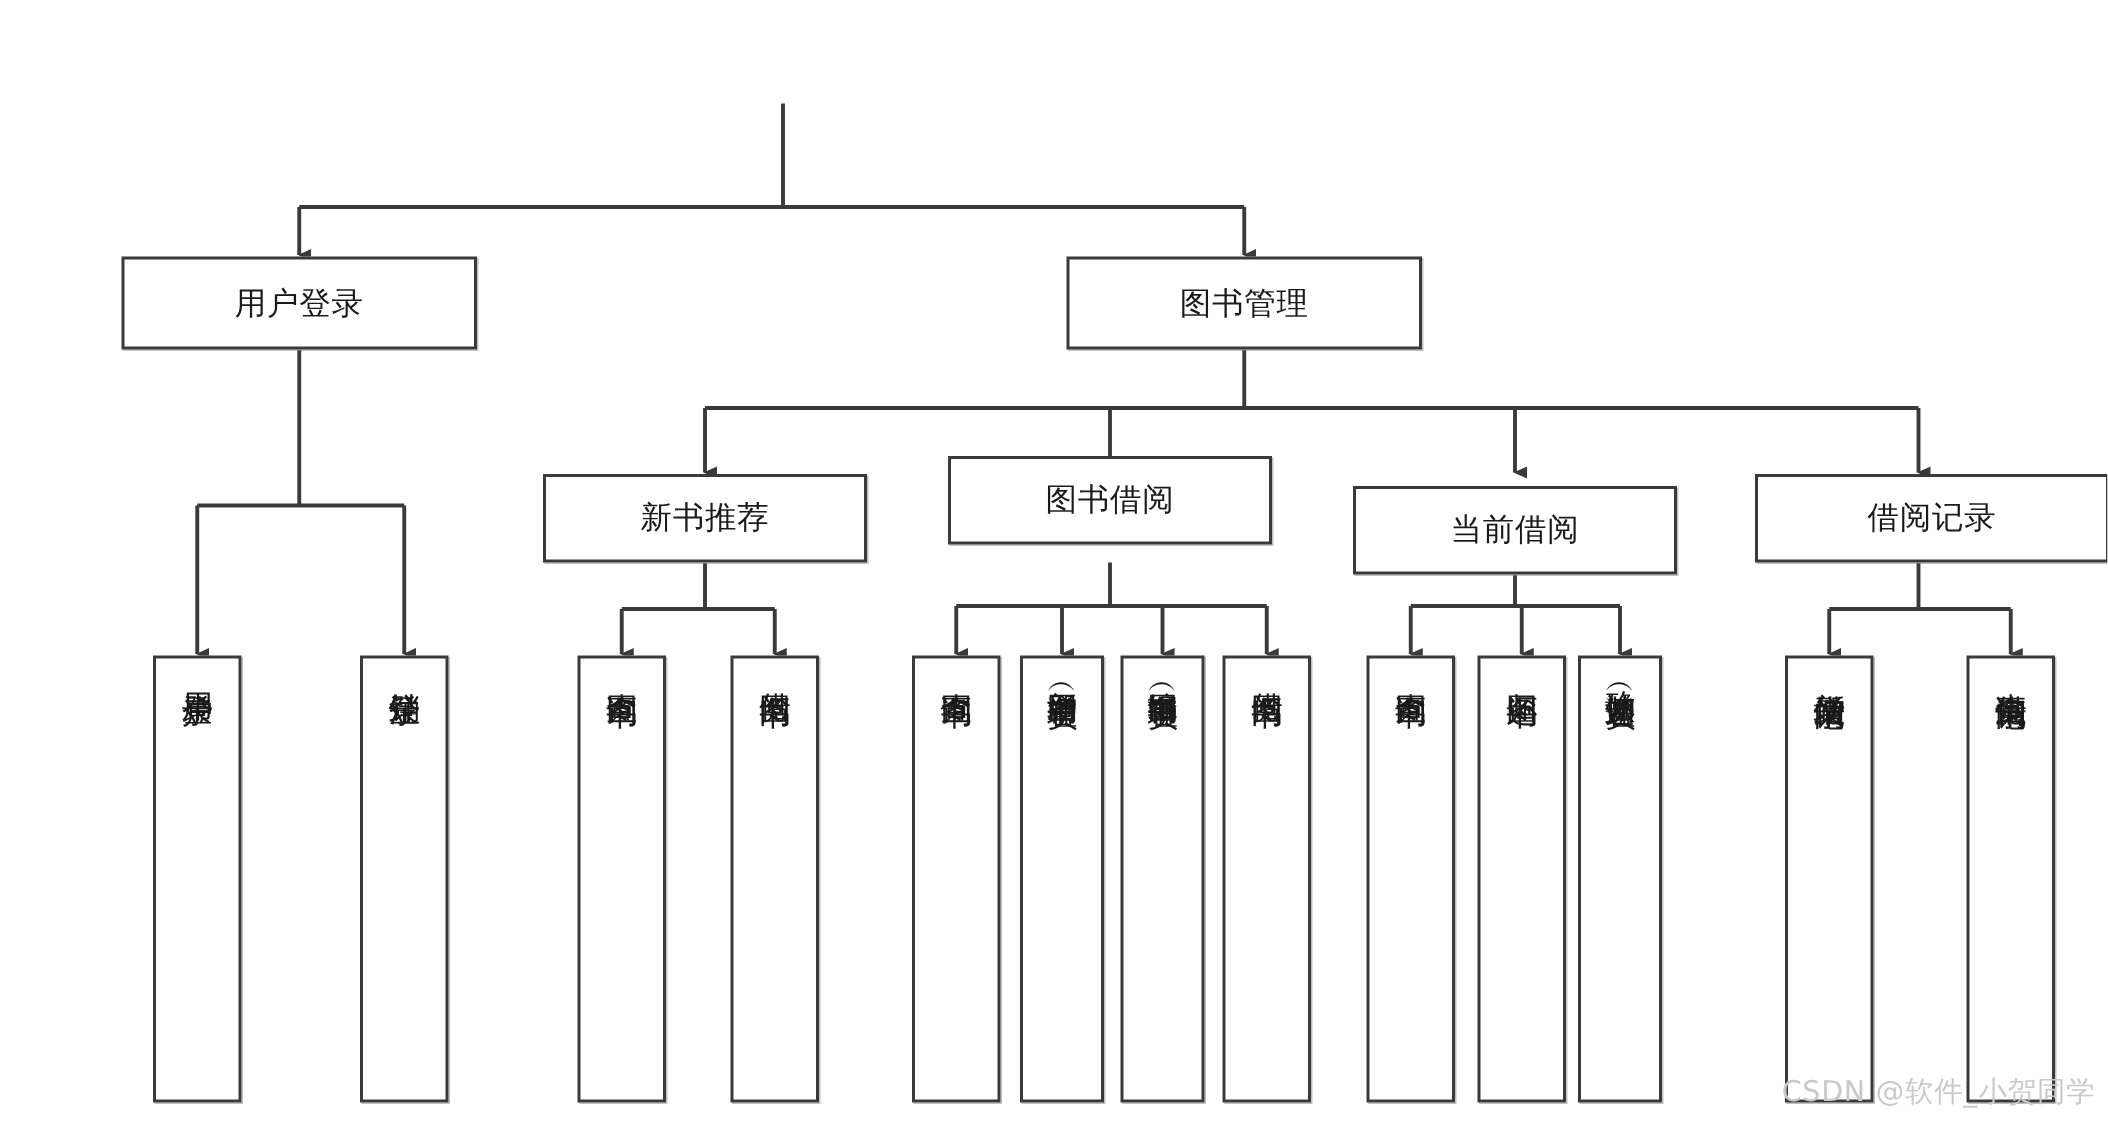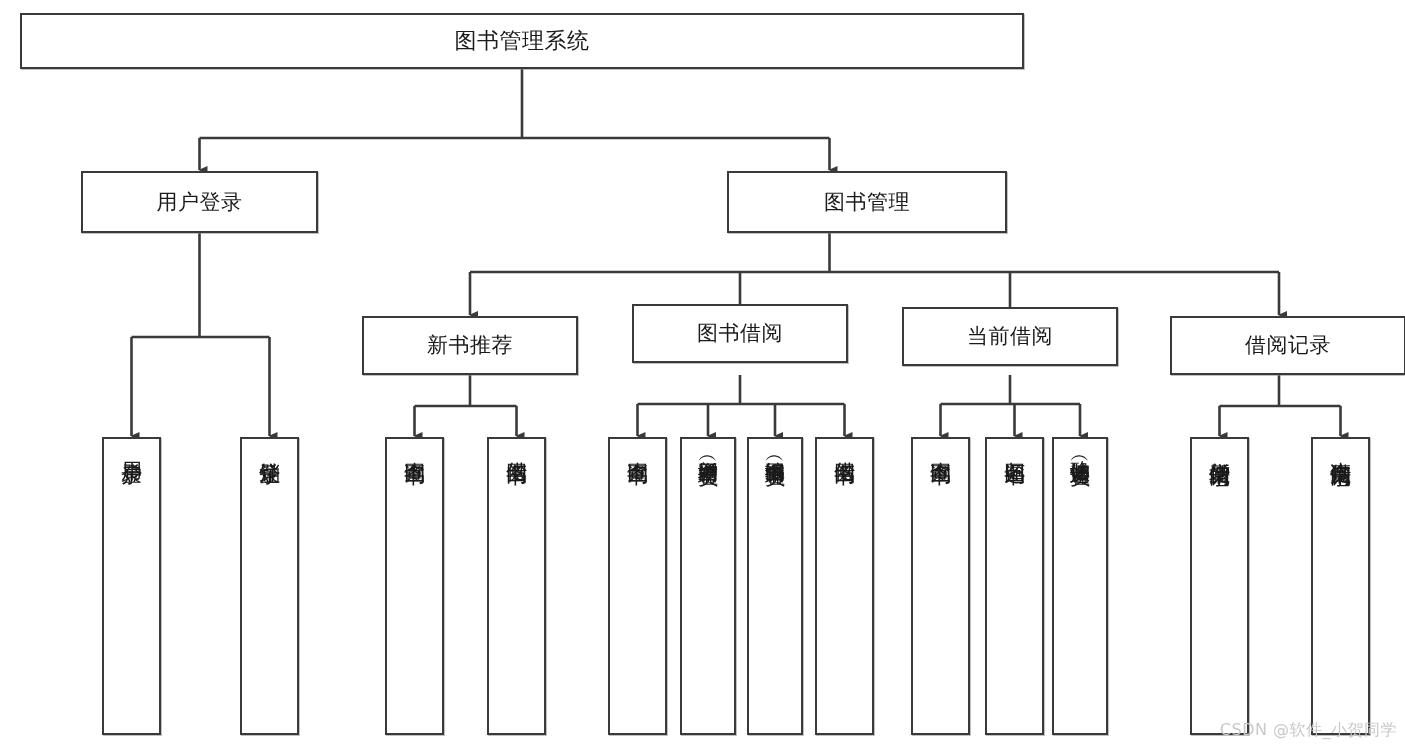--- a/index.html
+++ b/index.html
@@ -60,21 +60,21 @@
     max-height: 100%;
     display: block;
   }
   .node.leaf.tall .label {
     font-size: 20px;
   }
   #watermark {
     position: absolute;
     right: 8px;
     bottom: 6px;
-    font-size: 16px;
+    font-size: 19px;
     color: #c9c9c9;
     letter-spacing: 0.5px;
     white-space: nowrap;
     user-select: none;
   }
 </style>
 </head>
 <body>
 
 <div id="canvas">
@@ -115,38 +115,35 @@
         <path d="M940.5,404 L940.5,436" marker-end="url(#arrowhead)"></path>
         <path d="M1014.5,404 L1014.5,436" marker-end="url(#arrowhead)"></path>
         <path d="M1080,404 L1080,436" marker-end="url(#arrowhead)"></path>
         <path d="M1279,375 L1279,406"></path>
         <path d="M1219.5,406 L1340.5,406"></path>
         <path d="M1219.5,406 L1219.5,436" marker-end="url(#arrowhead)"></path>
         <path d="M1340.5,406 L1340.5,436" marker-end="url(#arrowhead)"></path>
       </g>
   </svg>
 
-  <div class="node root" style="left: 20px; top: 13px; width: 1004px; height: 56px;">
-    <span class="label">图书管理系统</span>
-  </div>
 
   <div id="node-layer">
       <div class="node" style="left: 81px; top: 171px; width: 237px; height: 62px;">
         <span class="label">用户登录</span>
       </div>
-      <div class="node" style="left: 711px; top: 171px; width: 280px; height: 62px; margin-left: 16px;">
+      <div class="node" style="left: 711px; top: 171px; width: 237px; height: 62px;">
         <span class="label">图书管理</span>
       </div>
       <div class="node" style="left: 362px; top: 316px; width: 216px; height: 59px; justify-content: center;">
         <span class="label">新书推荐</span>
       </div>
       <div class="node" style="left: 632px; top: 304px; width: 216px; height: 59px;">
         <span class="label">图书借阅</span>
       </div>
-      <div class="node" style="left: 902px; top: 307px; width: 216px; height: 59px;">
+      <div class="node" style="left: 902px; top: 324px; width: 216px; height: 59px;">
         <span class="label">当前借阅</span>
       </div>
       <div class="node" style="left: 1170px; top: 316px; width: 236px; height: 59px;">
         <span class="label">借阅记录</span>
       </div>
       <div class="node leaf" style="left: 102px; top: 437px; width: 59px; height: 298px;">
         <span class="label">用户登录</span>
       </div>
       <div class="node leaf" style="left: 240px; top: 437px; width: 59px; height: 298px;">
         <span class="label">注销登录</span>

